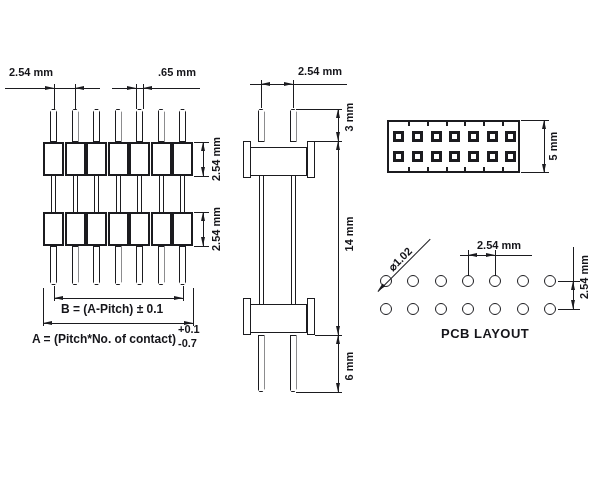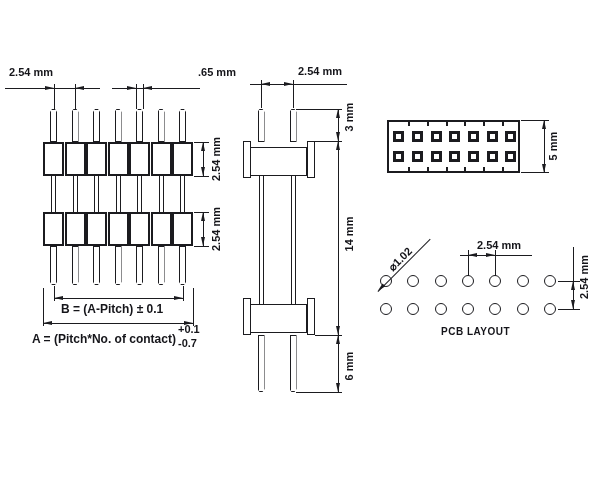--- a/index.html
+++ b/index.html
@@ -23,21 +23,21 @@
   .a-u{border-bottom:9px solid var(--ln);border-left:2.6px solid transparent;border-right:2.6px solid transparent;}
   .a-d{border-top:9px solid var(--ln);border-left:2.6px solid transparent;border-right:2.6px solid transparent;}
   .dim{position:absolute;font-weight:bold;font-size:11px;white-space:nowrap;z-index:5;}
   .dim12{font-size:12px;}
   .vtext{width:80px;height:16px;line-height:16px;text-align:center;transform:rotate(-90deg);}
   .dtext{width:80px;height:16px;line-height:16px;text-align:center;transform:rotate(-45deg);}
   .leader{position:absolute;left:378px;top:291px;width:74px;height:1.2px;background:var(--ln);
           transform-origin:0 50%;transform:rotate(-45deg);z-index:1;}
   .leader .la{position:absolute;left:0;top:-2px;width:0;height:0;
           border-right:9px solid var(--ln);border-top:2.6px solid transparent;border-bottom:2.6px solid transparent;}
-  .title{position:absolute;font-weight:bold;font-size:10px;letter-spacing:.5px;white-space:nowrap;z-index:5;}
+  .title{position:absolute;font-weight:bold;font-size:13px;letter-spacing:.5px;white-space:nowrap;z-index:5;}
 </style>
 </head>
 <body>
 
 <div id="canvas">
 
   <div>
 
     <div class="pin tip-t" style="left:50px;top:109px;height:33px;"></div>
     <div class="pin tip-t" style="left:71.5px;top:109px;height:33px;"></div>
@@ -79,21 +79,21 @@
     <div class="seg" style="left:150.5px;top:212px;"></div>
     <div class="seg" style="left:172px;top:212px;"></div>
 
     <div class="dim" style="left:9px;top:66px;">2.54 mm</div>
     <div class="hl" style="left:5px;top:88px;width:95px;"></div>
     <div class="vl" style="left:53.5px;top:84px;height:25px;"></div>
     <div class="vl" style="left:75px;top:84px;height:25px;"></div>
     <div class="a a-r" style="left:44.5px;top:86px;"></div>
     <div class="a a-l" style="left:75px;top:86px;"></div>
 
-    <div class="dim" style="left:158px;top:66px;margin-left:40px;">.65 mm</div>
+    <div class="dim" style="left:158px;top:66px;">.65 mm</div>
     <div class="hl" style="left:112px;top:88px;width:88px;"></div>
     <div class="vl" style="left:136px;top:84px;height:25px;"></div>
     <div class="vl" style="left:143px;top:84px;height:25px;"></div>
     <div class="a a-r" style="left:127px;top:86px;"></div>
     <div class="a a-l" style="left:143px;top:86px;"></div>
 
     <div class="hl" style="left:194px;top:142px;width:15px;"></div>
     <div class="hl" style="left:194px;top:176px;width:15px;"></div>
     <div class="vl" style="left:203px;top:142px;height:34px;"></div>
     <div class="a a-u" style="left:201px;top:142px;"></div>

